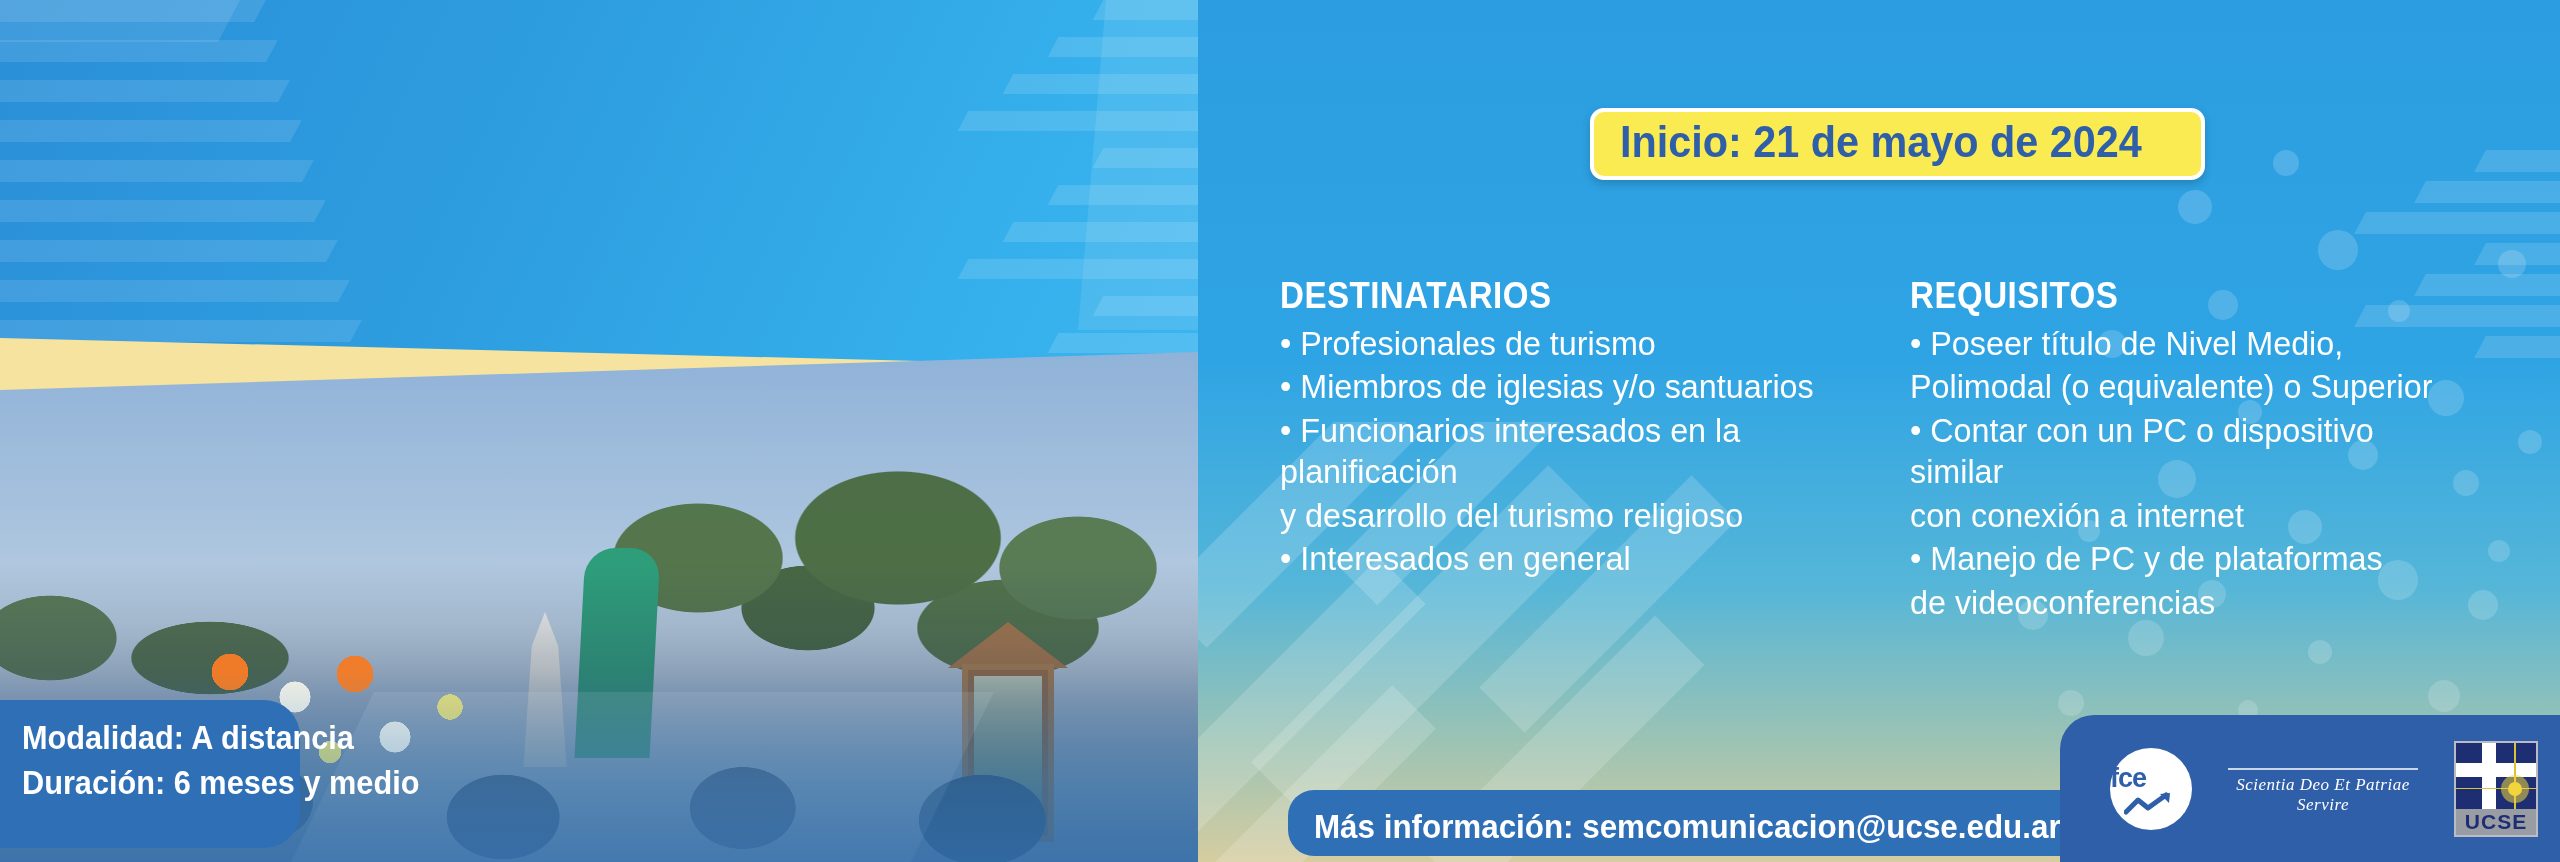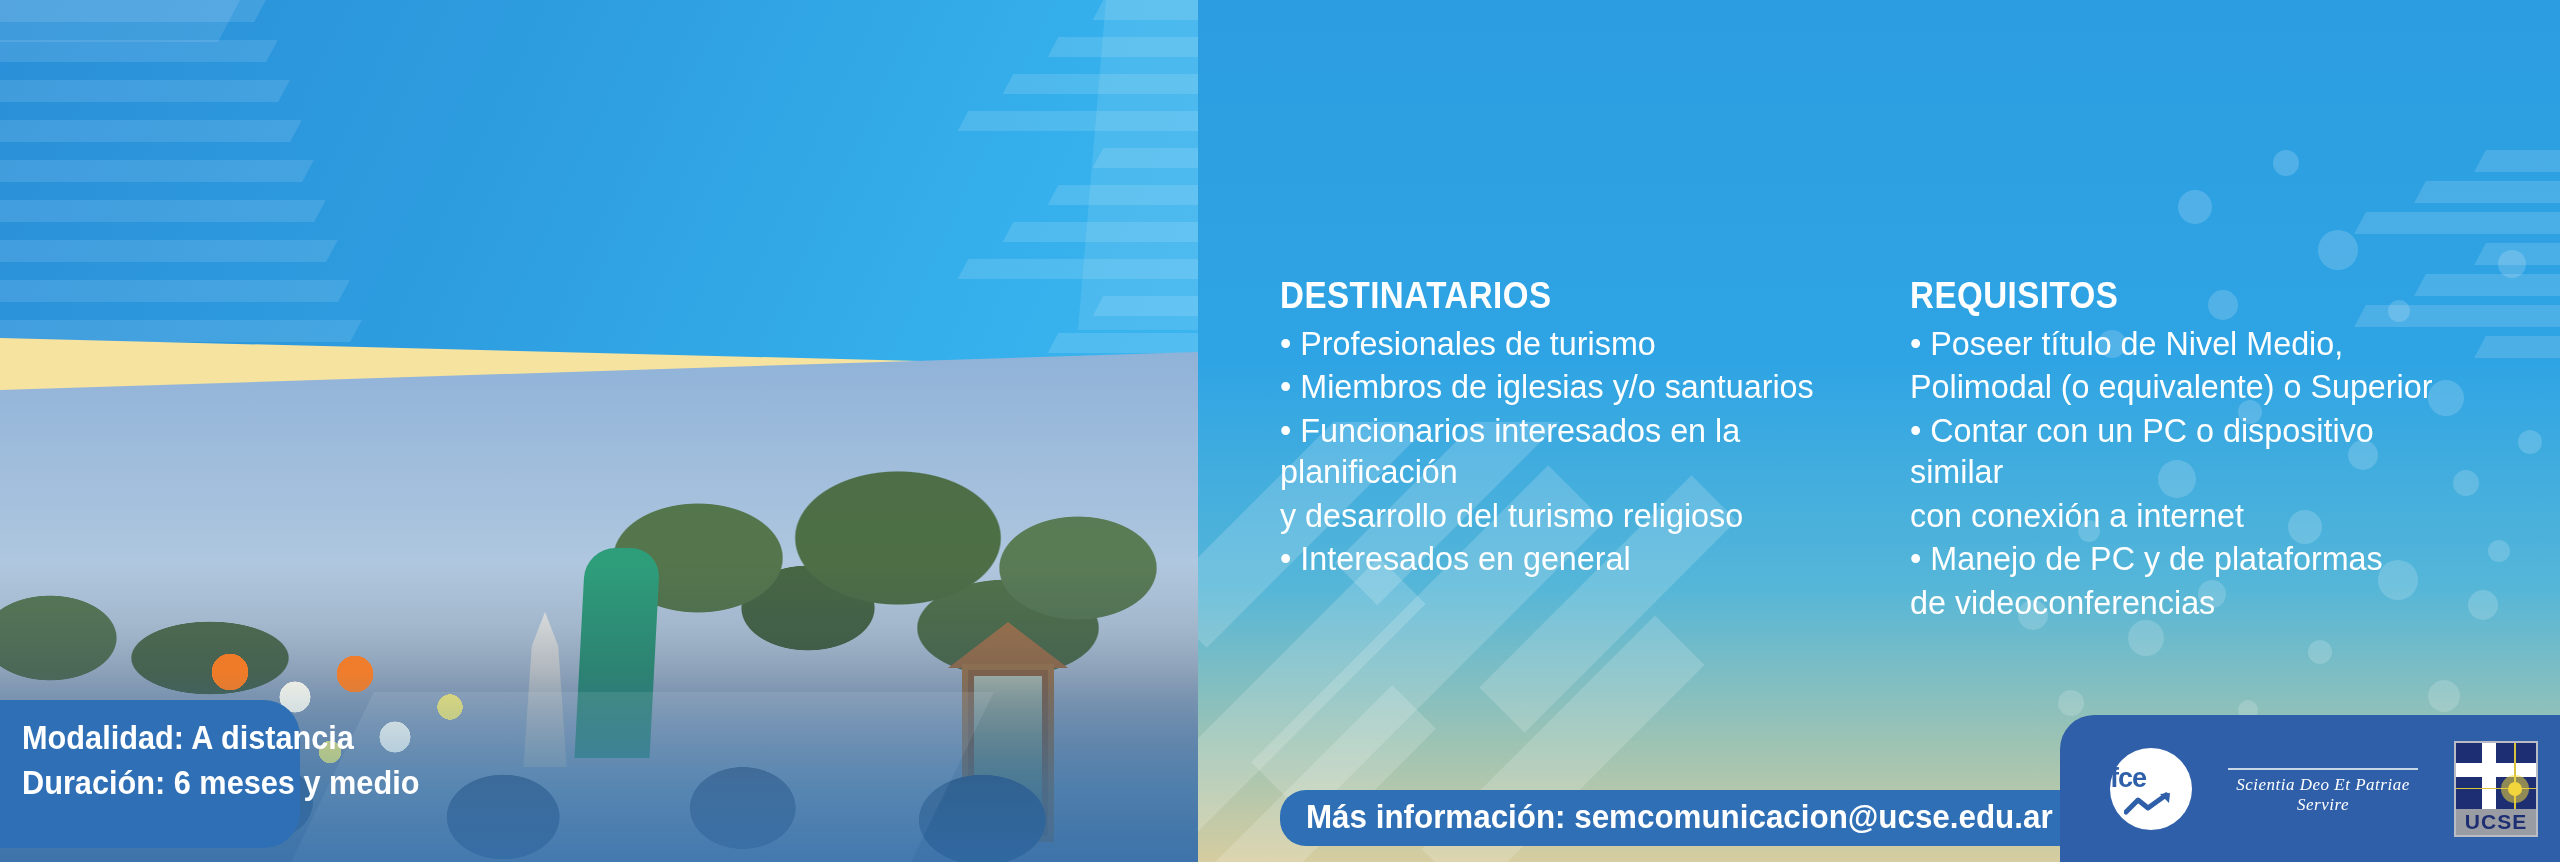--- a/index.html
+++ b/index.html
@@ -211,24 +211,24 @@
   }
   .col-item {
     font-family:"Liberation Sans Narrow","Liberation Sans",sans-serif;
     font-weight:400; font-size:34px; color:#fff; line-height:1.22;
     transform:scaleX(.95); transform-origin:left top;
     margin-bottom:2px;
   }
 
   
   .contact-pill {
-    position:absolute; left:82px; top:790px;
+    position:absolute; left:90px; top:790px;
     background:#2f6fb5;
     border-radius:26px;
-    padding:10px 26px 13px 26px;
+    padding:20px 26px 13px 26px;
   }
   .contact-text {
     font-family:"Liberation Sans Narrow","Liberation Sans",sans-serif;
     font-weight:700; font-size:33px; color:#fff; line-height:1;
     transform:scaleX(.95); transform-origin:left center; white-space:nowrap;
   }
 
   
   .logo-block {
     position:absolute; right:0; top:715px; width:500px; height:147px;
@@ -401,20 +401,23 @@
     <div class="rp-stripes" id="rp-stripes">
         <div class="rp-stripe" style="top: 0px; width: 120px;"></div>
         <div class="rp-stripe" style="top: 31px; width: 180px;"></div>
         <div class="rp-stripe" style="top: 62px; width: 240px;"></div>
         <div class="rp-stripe" style="top: 93px; width: 120px;"></div>
         <div class="rp-stripe" style="top: 124px; width: 180px;"></div>
         <div class="rp-stripe" style="top: 155px; width: 240px;"></div>
         <div class="rp-stripe" style="top: 186px; width: 120px;"></div>
       </div>
 
+    <div class="start-badge">
+      <div class="start-badge-text">Inicio: 21 de mayo de 2024</div>
+    </div>
 
     <div class="cols">
 
       <div class="col">
         <div class="col-head">DESTINATARIOS</div>
         <div class="col-item">• Profesionales de turismo</div>
         <div class="col-item">• Miembros de iglesias y/o santuarios</div>
         <div class="col-item">• Funcionarios interesados en la planificación</div>
         <div class="col-item">y desarrollo del turismo religioso</div>
         <div class="col-item">• Interesados en general</div>

